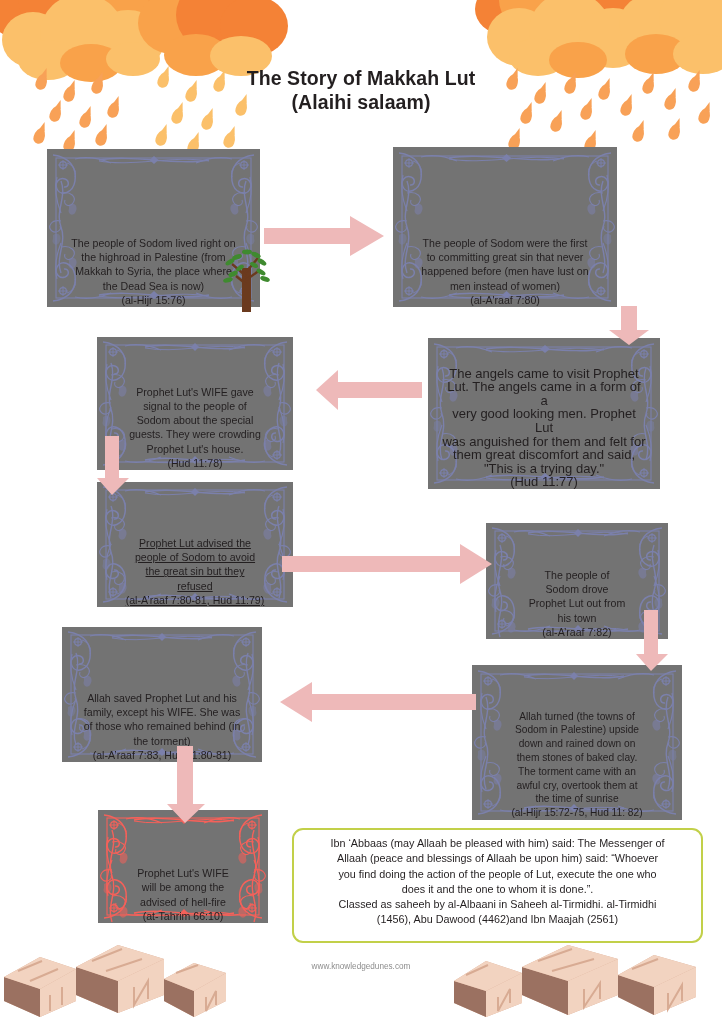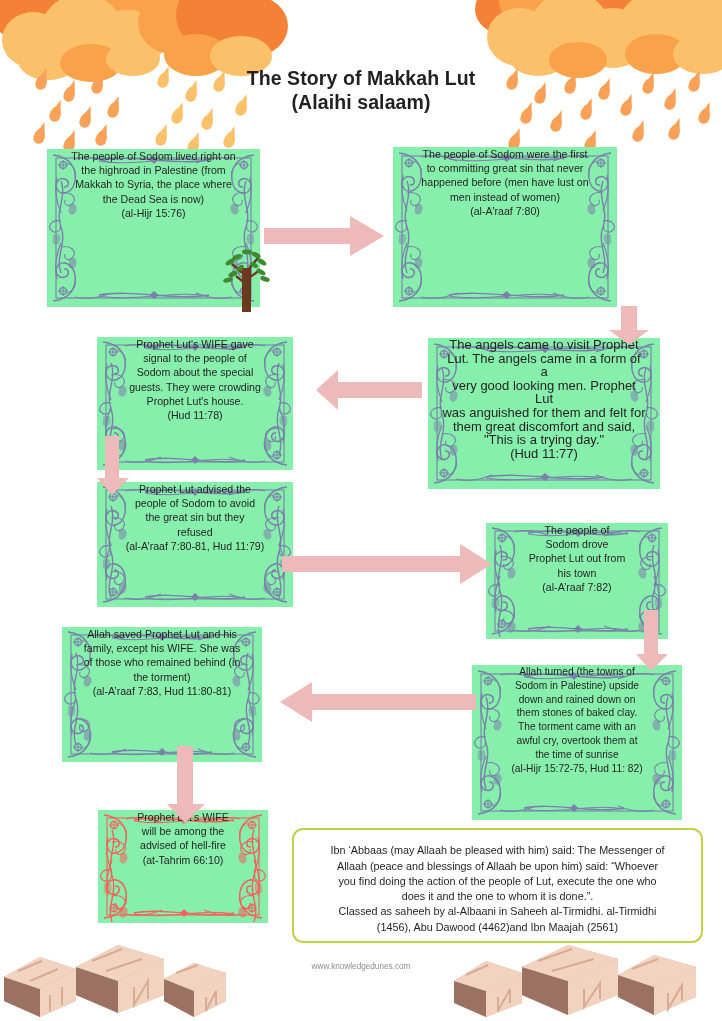--- a/index.html
+++ b/index.html
@@ -39,22 +39,22 @@
     text-align: center;
     font-size: 19.5px; font-weight: bold; line-height: 24px;
     letter-spacing: .1px;
     z-index: 6;
   }
   .title .l2 { display: block; }
 
   
   .obox {
     position: absolute;
-    background: #86efac;
-    display: flex; align-items: flex-start; justify-content: center;
+    background: #737373;
+    display: flex; align-items: flex-end; justify-content: center;
     z-index: 4;
   }
   .obox .frame {
     position: absolute; inset: 0;
     pointer-events: none;
   }
   .obox .txt {
     position: relative;
     text-align: center;
     font-size: 10.6px;
@@ -67,21 +67,21 @@
   
   .arrow { position: absolute; z-index: 5; }
   .arrow svg { display: block; }
 
   
   .hadith {
     position: absolute;
     border: 2.5px solid #c2d049;
     border-radius: 11px;
     background: #ffffff;
-    display: flex; align-items: flex-end; justify-content: center;
+    display: flex; align-items: flex-start; justify-content: center;
     z-index: 5;
   }
   .hadith .txt {
     text-align: center;
     font-size: 10.8px;
     line-height: 15.3px;
     padding: 6px 11px;
     white-space: pre-line;
   }
 
@@ -418,21 +418,21 @@
     <g transform="translate(188,24) scale(-1,1)">
         <use href="#orn-vine"></use>
       </g>
     <g transform="translate(48,4)">
         <use href="#orn-hline"></use>
       </g>
     <g transform="translate(48,109)">
         <use href="#orn-hline"></use>
       </g>
   </svg>
-  <div class="txt" style="padding:0 6px;">Prophet Lut advised the
+  <div class="txt" style="padding:0 6px;text-decoration:underline;">Prophet Lut advised the
 people of Sodom to avoid
 the great sin but they
 refused
 (al-A’raaf 7:80-81, Hud 11:79)</div>
 </div>
 
 <div class="arrow" style="left:282px;top:543px;">
   <svg width="212" height="42" viewBox="0 0 212 42">
     <path d="M0,13 L178,13 L178,1 L210,21 L178,41 L178,29 L0,29 Z" fill="#eeb9b9"></path>
   </svg>

